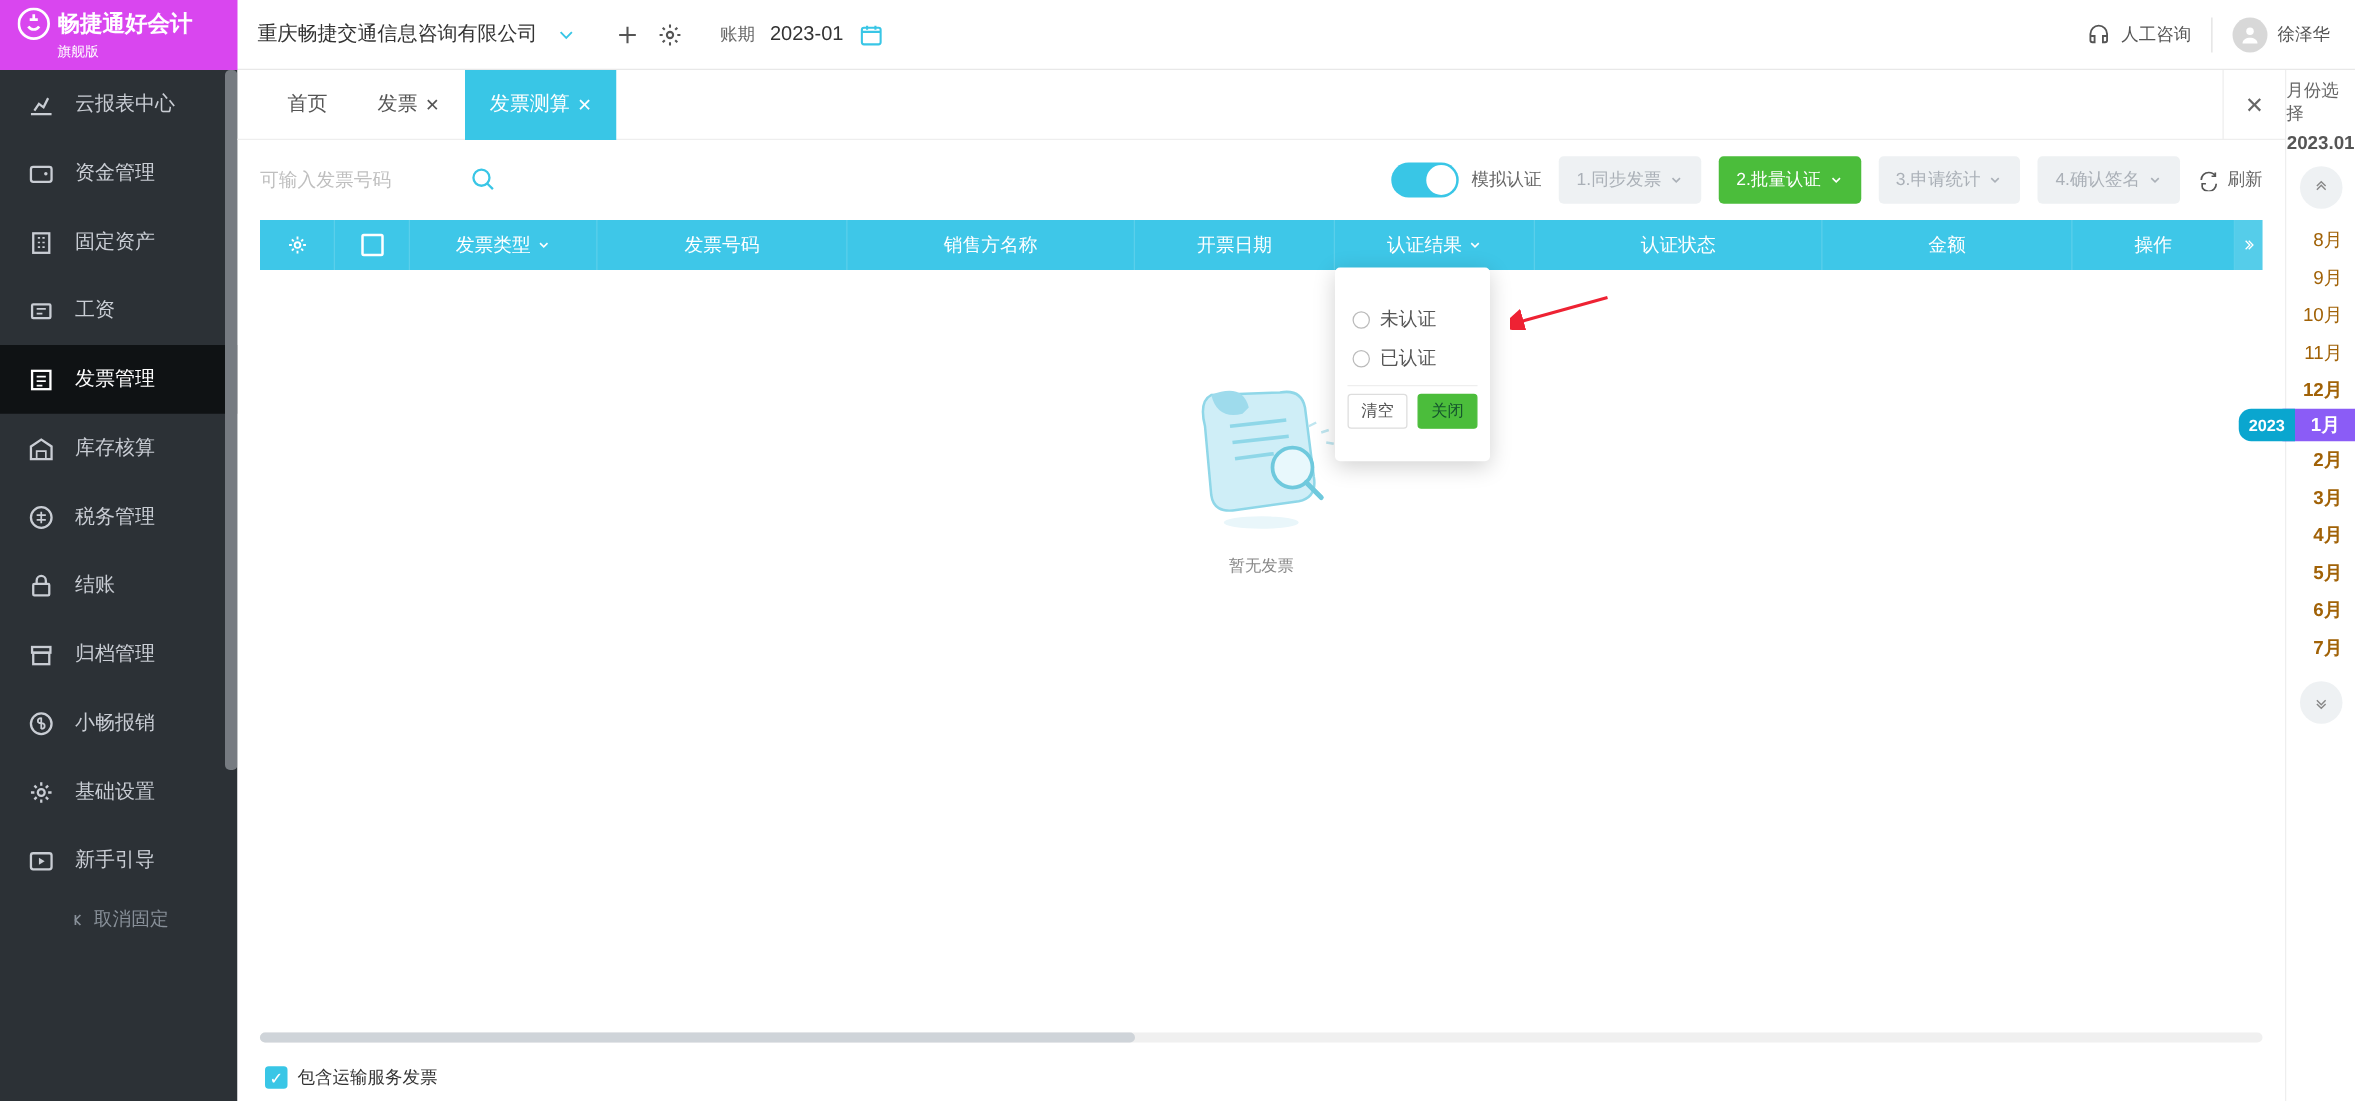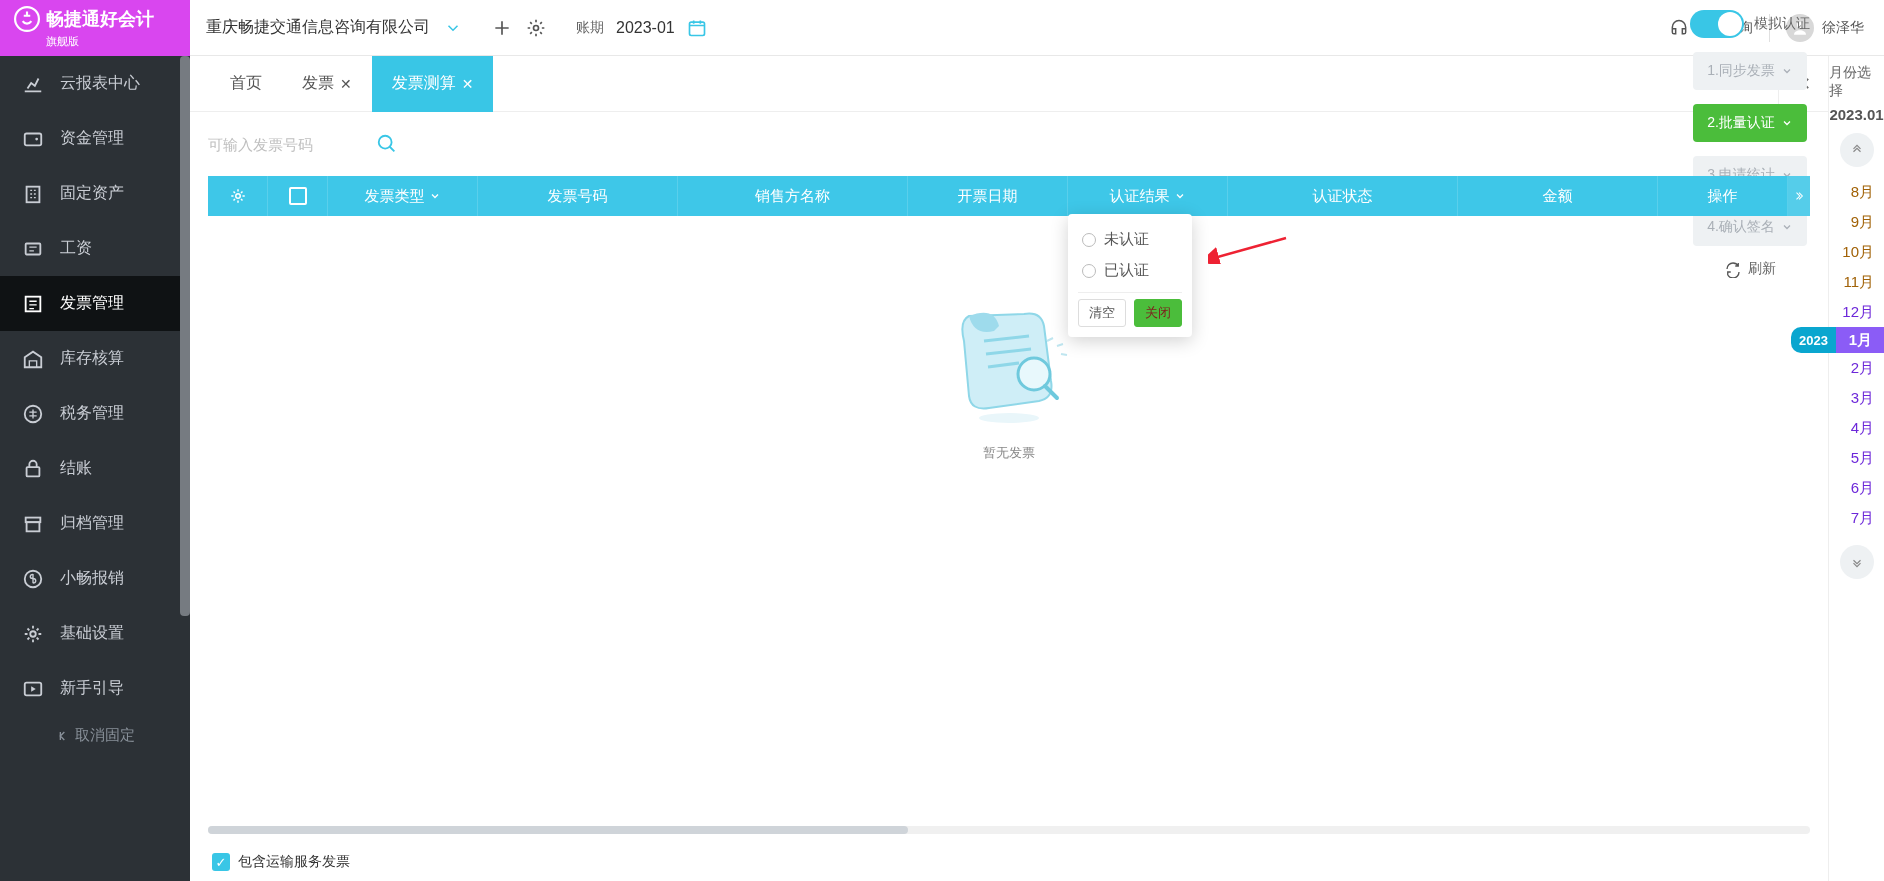--- a/index.html
+++ b/index.html
@@ -45,21 +45,21 @@
     .tab-close { font-size: 14px; cursor: pointer; }
     .tabs .more-close { margin-left: auto; width: 50px; height: 56px; border-left: 1px solid #eee; display: flex; align-items: center; justify-content: center; cursor: pointer; font-size: 18px; color: #666; }
 
     
     .toolbar { height: 64px; display: flex; align-items: center; padding: 0 18px; gap: 12px; }
     .search-wrap { display: flex; align-items: center; gap: 8px; }
     .search-input { border: none; outline: none; font-size: 15px; color: #666; width: 160px; }
     .search-input::placeholder { color: #bfbfbf; }
     .btn-search-icon { color: #39c6e6; }
     
-    .toolbar-right { margin-left: auto; display: flex; align-items: center; gap: 14px; flex-direction: column; }
+    .toolbar-right { margin-left: auto; display: flex; align-items: center; gap: 14px; }
     .toggle-wrap { display: flex; align-items: center; gap: 10px; }
     .toggle { width: 54px; height: 28px; background: #39c6e6; border-radius: 14px; position: relative; cursor: pointer; }
     .toggle-knob { position: absolute; right: 2px; top: 2px; width: 24px; height: 24px; background: #fff; border-radius: 50%; }
     .toggle-label { color: #666; }
     
     .step-btn { height: 38px; padding: 0 14px; display: flex; align-items: center; gap: 6px; border-radius: 4px; font-size: 14px; cursor: pointer; border: none; }
     .step-btn.gray { background: #eef1f3; color: #aab0b7; }
     .step-btn.green { background: #4bbd3b; color: #fff; }
     .refresh-btn { display: flex; align-items: center; gap: 6px; color: #666; cursor: pointer; }
 
@@ -74,27 +74,27 @@
     .th-num { width: 200px; }
     .th-seller { width: 230px; }
     .th-date { width: 160px; }
     .th-result { width: 160px; }
     .th-status { width: 230px; }
     .th-amount { width: 200px; }
     .th-op { flex: 1; }
     .th-scroll-ind { width: 22px; background: rgba(255,255,255,0.12); display:flex; align-items:center; justify-content:center; }
 
     
-    .popover { position: absolute; top: 38px; left: 0; width: 124px; background: #fff; border-radius: 4px; box-shadow: 0 4px 18px rgba(0,0,0,0.18); padding: 10px 0; z-index: 20; color: #555; }
+    .popover { position: absolute; top: 38px; left: 0; width: 124px; background: #fff; border-radius: 4px; box-shadow: 0 4px 18px rgba(0,0,0,0.18); padding: 26px 0; z-index: 20; color: #555; }
     .pop-opt { display: flex; align-items: center; gap: 8px; padding: 6px 14px; cursor: pointer; }
     .pop-radio { width: 14px; height: 14px; border: 1.5px solid #bbb; border-radius: 50%; }
     .pop-sep { border-top: 1px solid #eee; margin: 6px 10px; }
     .pop-actions { display: flex; gap: 8px; padding: 0 10px; }
     .pop-btn { flex:1; height: 28px; border-radius: 3px; border: 1px solid #ddd; background: #fff; font-size: 13px; cursor: pointer; display:flex; align-items:center; justify-content:center; }
-    .pop-btn.primary { background: #4bbd3b; color: #7f1d1d; border-color: #4bbd3b; }
+    .pop-btn.primary { background: #4bbd3b; color: #14532d; border-color: #4bbd3b; }
 
     
     .arrow-ann { position: absolute; top: 58px; left: 140px; z-index: 19; color: #e23; }
 
     
     .tbody-empty { flex: 1; display: flex; flex-direction: column; align-items: center; padding-top: 80px; position: relative; }
     .empty-img { width: 140px; height: 130px; margin-bottom: 18px; }
     .empty-text { color: #888; font-size: 13px; }
     .hscroll { height: 14px; margin: 10px 18px 6px; position: relative; }
     .hscroll-track { position:absolute; left:0; right:0; top:3px; height:8px; background:#f0f0f0; border-radius:4px; }
@@ -102,21 +102,21 @@
     
     .footer-row { padding: 10px 22px; display: flex; align-items: center; gap: 8px; }
     .chk-on { width: 18px; height: 18px; background: #39c6e6; border-radius: 3px; display:flex; align-items:center; justify-content:center; color:#fff; font-size:13px; }
 
     
     .month-panel { width: 56px; border-left: 1px solid #eee; padding-top: 8px; display: flex; flex-direction: column; align-items: center; font-size: 14px; color: #555; position:relative; }
     .month-top-btn { width:34px; height:34px; border-radius:50%; background:#eef1f3; display:flex; align-items:center; justify-content:center; cursor:pointer; margin-bottom: 10px; color:#888; }
     .month-title { font-size: 14px; color: #666; margin-bottom: 6px; }
     .month-year { font-weight: bold; font-size: 15px; margin-bottom: 10px; }
     .month-item { height: 30px; display: flex; align-items: center; justify-content: flex-end; width: 100%; padding-right: 10px; cursor: pointer; color: #a16207; font-size: 15px; }
-    .month-item.bold { color: #6d28d9; font-weight: normal; }
+    .month-item.bold { color: #a16207; font-weight: bold; }
     .month-item.active { background: #8b5cf6; color: #fff; border-radius: 10px 0 0 10px; height:26px; padding-right:12px; font-weight:bold; position:relative; margin-left:-12px; width:calc(100% + 12px); }
     .year-badge { position:absolute; left:-26px; top:0; background:#0aa6cf; color:#fff; height:26px; padding:0 8px; border-radius: 10px 0 0 10px; display:flex; align-items:center; font-size:13px; }
     .month-bot-btn { margin-top: 12px; width:34px; height:34px; border-radius:50%; background:#eef1f3; display:flex; align-items:center; justify-content:center; cursor:pointer; color:#888; }
 
     
     svg { display: block; }
   </style>
 </head>
 <body>
 

